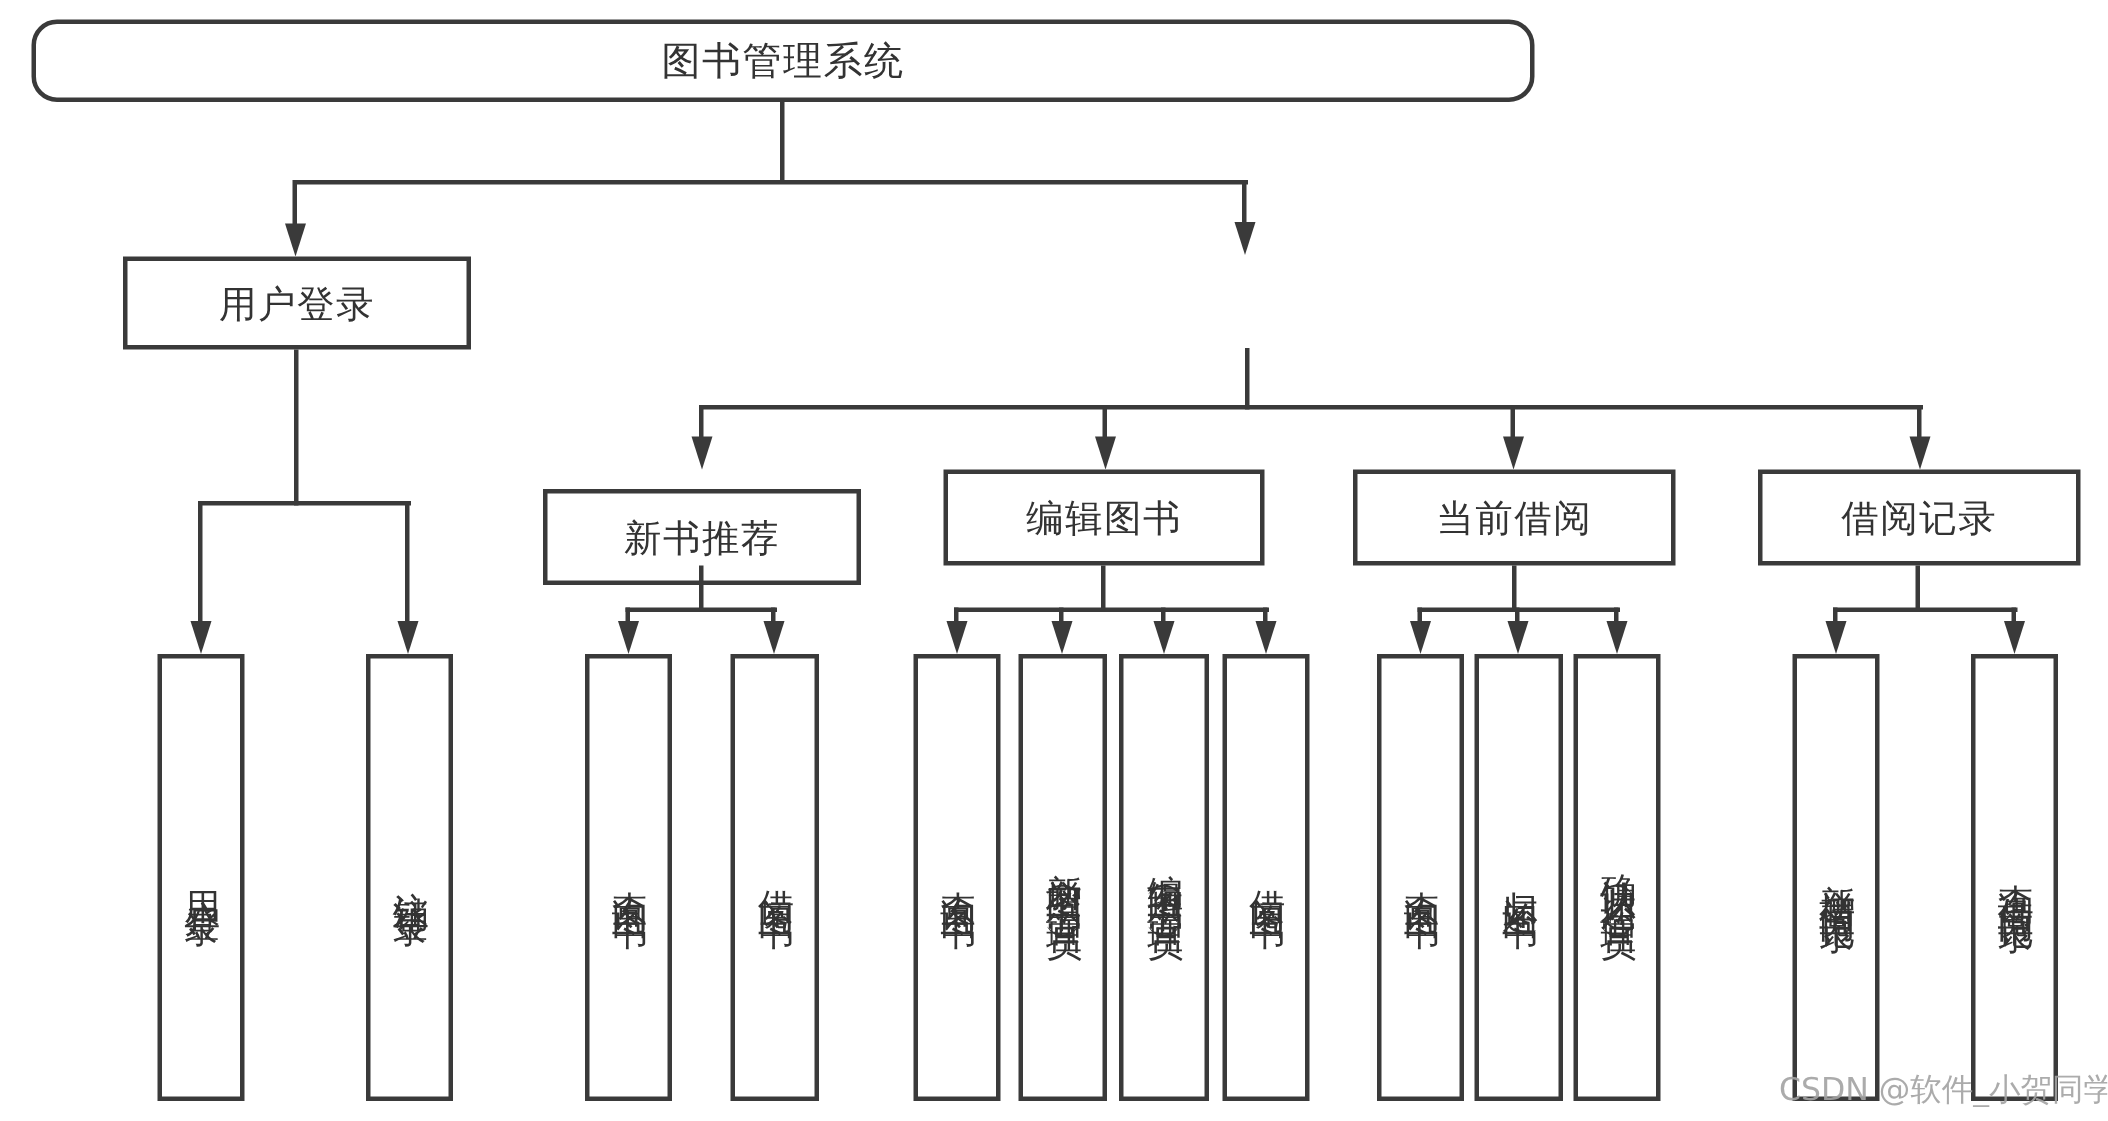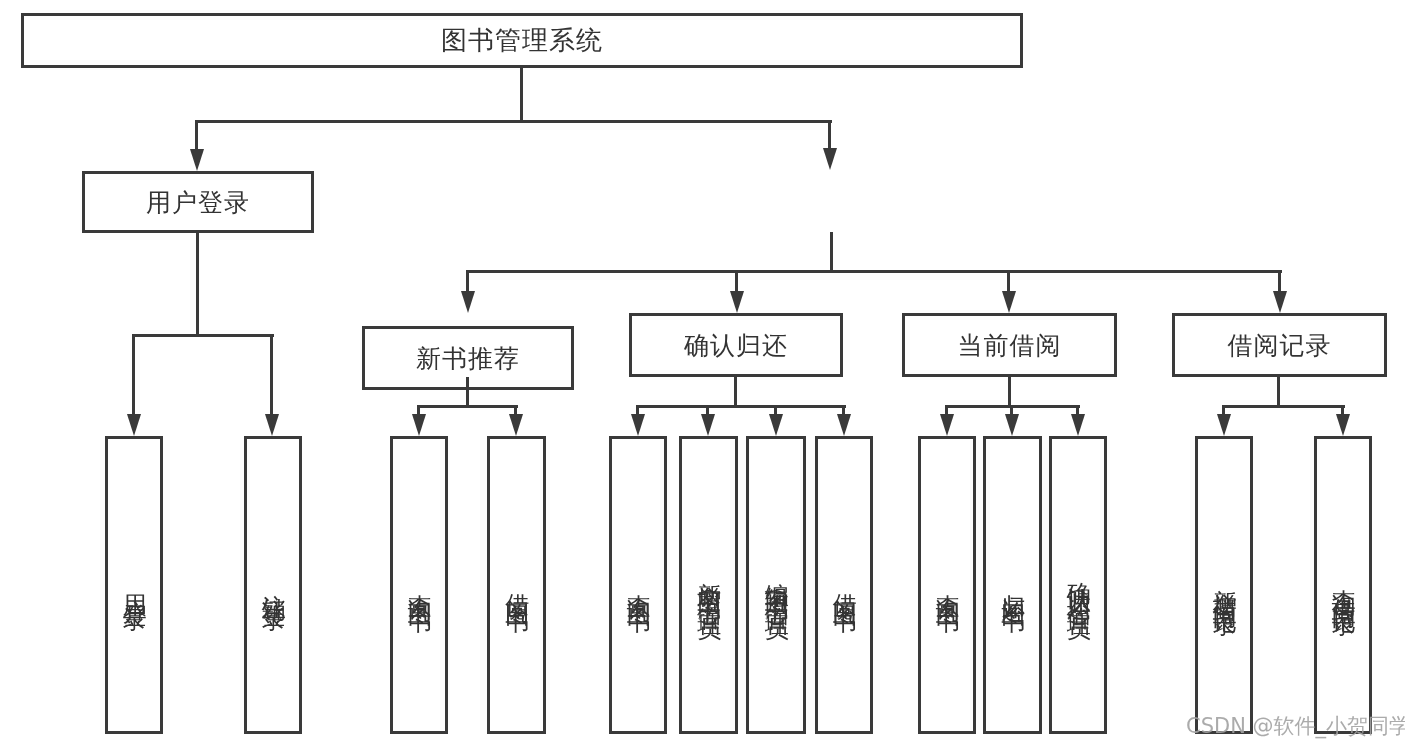--- a/index.html
+++ b/index.html
@@ -7,21 +7,21 @@
     position:relative; width:1405px; height:747px; background:#ffffff;
     font-family:"DejaVu Sans","Liberation Sans",sans-serif; color:#333333;
     overflow:hidden;
   }
   .node {
     position:absolute; box-sizing:border-box;
     border:3px solid #3a3a3a; background:#ffffff;
     display:flex; align-items:center; justify-content:center;
   }
   .hnode { font-size:25px; letter-spacing:1px; white-space:nowrap; }
-  .rootnode { font-size:26px; }
+  .rootnode { font-size:26px;border-radius:17px; }
   .leaf { top:436px; height:298px; width:58px; }
   .leaf > span {
     writing-mode:vertical-lr; text-orientation:mixed;
     font-size:24px; letter-spacing:5px; line-height:1.15; white-space:nowrap;
   }
   .vl { position:absolute; width:3px; background:#3a3a3a; }
   .hl { position:absolute; height:3px; background:#3a3a3a; }
   .arr {
     position:absolute; width:0; height:0;
     border-left:7px solid transparent; border-right:7px solid transparent;
@@ -67,21 +67,21 @@
   <div class="arr" style="left:730px;top:291px"></div>
   <div class="vl" style="left:1007px;top:270px;height:23px"></div>
   <div class="arr" style="left:1002px;top:291px"></div>
   <div class="vl" style="left:1278px;top:270px;height:23px"></div>
   <div class="arr" style="left:1273px;top:291px"></div>
 
   <div class="node hnode" style="left:362px;top:326px;width:212px;height:64px">
     <span>新书推荐</span>
   </div>
   <div class="node hnode" style="left:629px;top:313px;width:214px;height:64px">
-    <span>确认归还</span>
+    <span>编辑图书</span>
   </div>
   <div class="node hnode" style="left:902px;top:313px;width:215px;height:64px">
     <span>当前借阅</span>
   </div>
   <div class="node hnode" style="left:1172px;top:313px;width:215px;height:64px">
     <span>借阅记录</span>
   </div>
 
   <div class="vl" style="left:466px;top:377px;height:31px"></div>
   <div class="hl" style="left:417px;top:405px;width:101px"></div>

